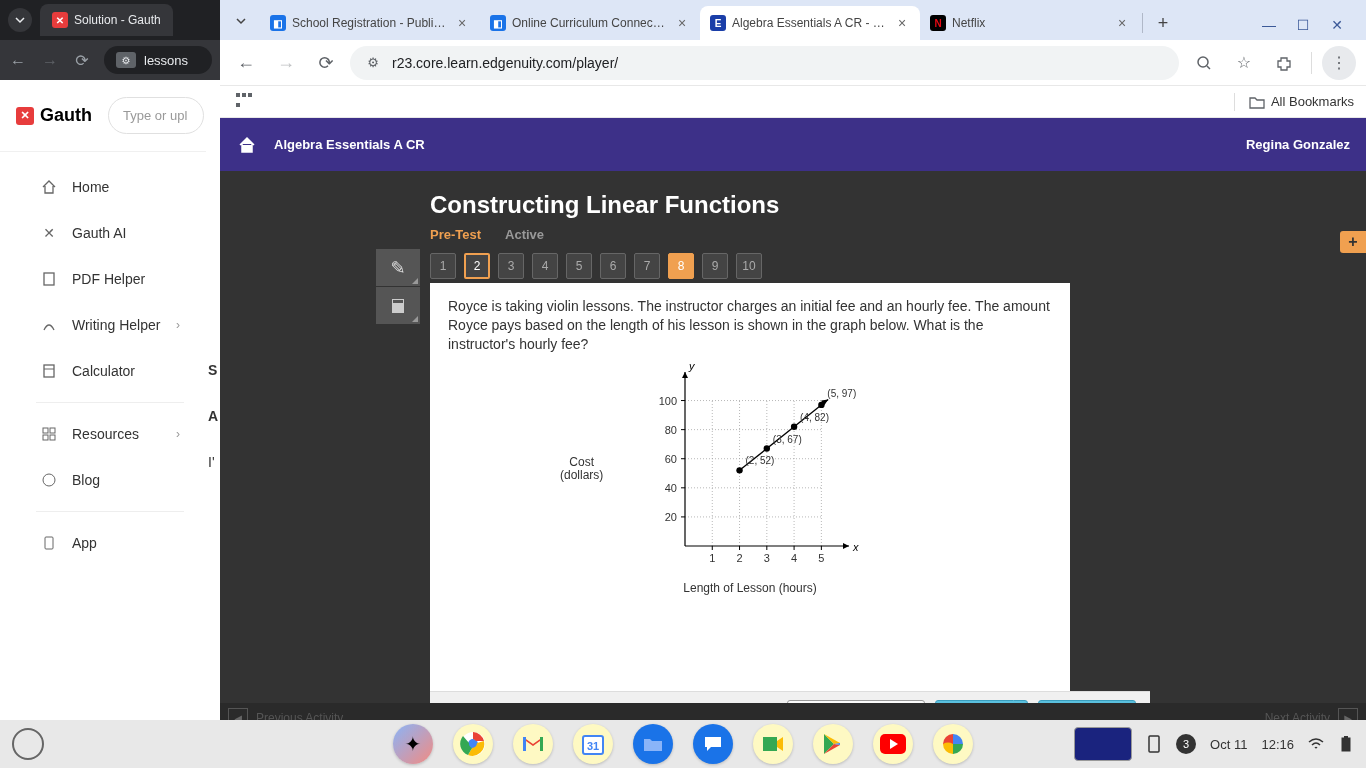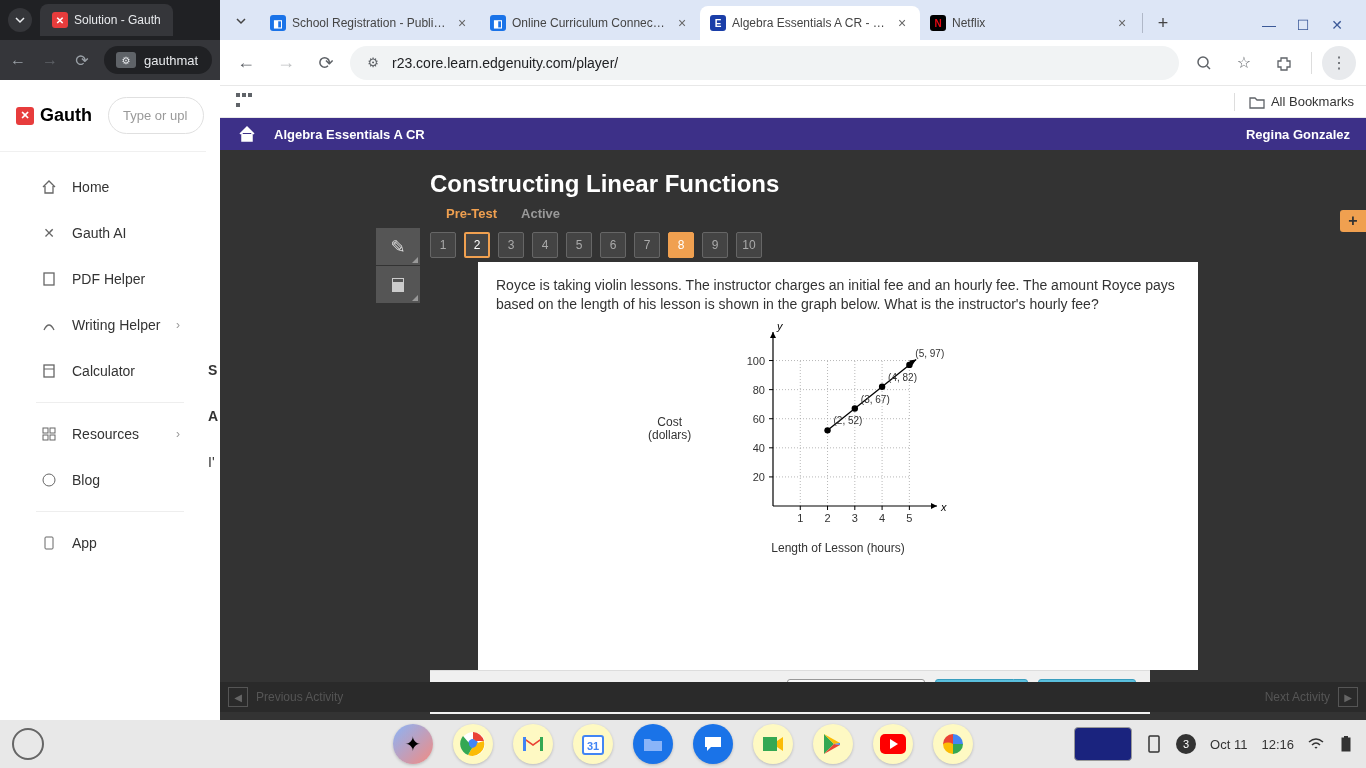--- a/index.html
+++ b/index.html
@@ -54,40 +54,40 @@
 .fg-action-btn.menu { background: #e8eaed; }
 
 .fg-bookmarks { height: 32px; background: white; display: flex; align-items: center; padding: 0 12px; border-bottom: 1px solid #e8e8e8; }
 .fg-apps-icon { width: 18px; height: 18px; margin-left:4px; display:flex; flex-wrap:wrap; gap:2px;}
 .fg-apps-icon span { width:4px; height:4px; background:#5f6368; }
 .fg-bk-sep { width:1px; height:18px; background:#ddd; margin-left:auto; margin-right:14px;}
 .fg-all-bk { display: flex; align-items: center; gap: 6px; color: #333; font-size: 13px; }
 
 
 .edg-app { flex: 1; background: #333; position: relative; overflow: hidden; }
-.edg-header { height: 32px; background: #3d3088; display: flex; align-items: center; padding: 0 16px; color: white; font-size: 13px; font-weight: 600; }
+.edg-header { height: 53px; background: #3d3088; display: flex; align-items: center; padding: 0 16px; color: white; font-size: 13px; font-weight: 600; }
 .edg-home { width: 22px; height: 22px; margin-right: 16px; display:flex; align-items:center; justify-content:center;}
 .edg-user { margin-left: auto; }
 
 .edg-content { position: relative; height: calc(100% - 40px); border-radius: 8px; }
 .edg-title { position: absolute; left: 210px; top: 20px; color: white; font-size: 24px; font-weight: 600; }
-.edg-tabs { position: absolute; left: 226px; top: 56px; display: flex; gap: 24px; font-size: 13px; }
+.edg-tabs { position: absolute; left: 210px; top: 56px; display: flex; gap: 24px; font-size: 13px; }
 .edg-tab { color: #999; font-weight: 600; }
 .edg-tab.active { color: #f0a050; }
 
 .edg-qnums { position: absolute; left: 210px; top: 82px; display: flex; gap: 8px; }
 .edg-qnum { width: 26px; height: 26px; border: 1px solid #666; background: #444; color: #aaa; display: flex; align-items: center; justify-content: center; font-size: 12px; border-radius: 2px; }
 .edg-qnum.current { border: 2px solid #f0a050; color: white; }
 .edg-qnum.active-q { background: #f0a050; border-color: #f0a050; color: white; }
 
 .edg-tools { position: absolute; left: 156px; top: 78px; display: flex; flex-direction: column; }
 .edg-tool { width: 44px; height: 38px; background: #555; border-bottom: 1px solid #333; display: flex; align-items: center; justify-content: center; color: #ddd; font-size: 18px;}
 .edg-tool-corner { position:absolute; bottom:2px; right:2px; width:0; height:0; border-left:6px solid transparent; border-bottom:6px solid #999;}
 
-.edg-question { position: absolute; left: 210px; top: 112px; width: 720px; height: 408px; background: white; padding: 14px 18px; color: #333; font-size: 14px; line-height: 1.35; margin-left: 48px; }
+.edg-question { position: absolute; left: 210px; top: 112px; width: 640px; height: 408px; background: white; padding: 14px 18px; color: #333; font-size: 14px; line-height: 1.35; }
 .edg-q-text { margin-bottom: 12px; }
 
 .graph-area { position: relative; width: 340px; height: 300px; margin: 8px auto 0 auto; }
 .graph-title { text-align: center; font-size: 13px; color: #333; margin-bottom: 6px; }
 .graph-svg { display: block; margin: 0 auto; }
 .y-axis-label { position: absolute; left: -20px; top: 90px; font-size: 12px; color: #333; text-align: center; line-height: 1.1; }
 .x-axis-label { text-align: center; font-size: 12px; color: #333; margin-top: 4px; }
 
 .edg-footer { position: absolute; left: 210px; top: 520px; width: 720px; height: 44px; background: #f0f0f0; border-top: 1px solid #ddd; display: flex; align-items: center; padding: 0 14px; gap: 10px; }
 .edg-mark { color: #0066cc; text-decoration: underline; font-size: 13px; }
@@ -131,21 +131,21 @@
       <span class="bg-tab-icon">✕</span>
       <span>Solution - Gauth</span>
     </div>
   </div>
   <div class="bg-toolbar">
     <div class="bg-nav-icon">←</div>
     <div class="bg-nav-icon" style="opacity:.4">→</div>
     <div class="bg-nav-icon">⟳</div>
     <div class="bg-url-box">
       <span class="bg-site-icon">⚙</span>
-      <span>gauthmat</span>
+      <span>lessons</span>
     </div>
   </div>
 </div>
 
 <div class="gauth-page">
   <div class="gauth-header">
     <div class="gauth-logo">
       <span class="gauth-logo-icon">✕</span>
       <span class="gauth-logo-text">Gauth</span>
     </div>

